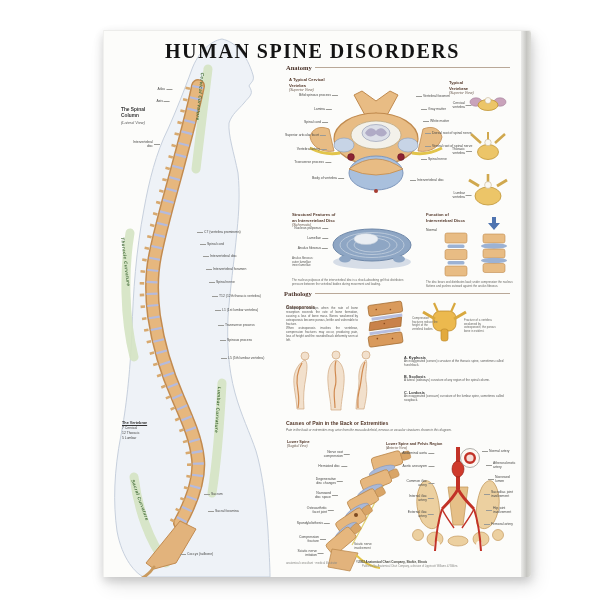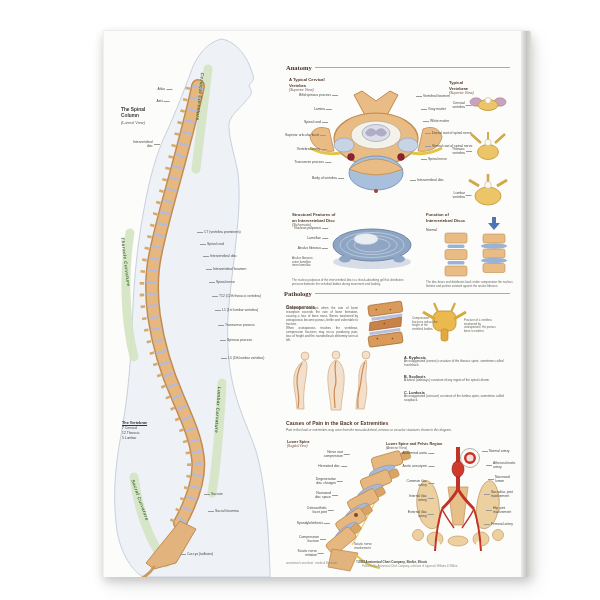--- a/index.html
+++ b/index.html
@@ -221,20 +221,21 @@
           <path d="M354,416 L354,458" stroke="#c23227" stroke-width="4"></path>
           <ellipse cx="354" cy="438" rx="6" ry="8" fill="#cf3a2c" stroke="#8e1d14" stroke-width="0.6"></ellipse>
           <path d="M354,458 C350,466 344,472 338,478 M354,458 C358,466 364,472 370,478" stroke="#c23227" stroke-width="2.8" fill="none"></path>
           <path d="M338,478 C334,490 332,504 331,520 M370,478 C374,490 376,504 377,520" stroke="#c23227" stroke-width="2" fill="none"></path>
           <path d="M338,478 C342,486 346,491 350,497 M370,478 C366,486 362,491 358,497" stroke="#c23227" stroke-width="1.5" fill="none"></path>
           <circle cx="366" cy="427" r="9.5" fill="#fdf8f3" stroke="#9a9a96" stroke-width="0.8"></circle>
           <circle cx="366" cy="427" r="4.8" fill="#f6ded8" stroke="#c23227" stroke-width="2.4"></circle>
         </g>
       </svg>
 
+      <div class="ptitle">HUMAN SPINE DISORDERS</div>
 
       <div class="spinal-label">
         <span>The Spinal
 Column</span>
         <span class="vi">(Lateral View)</span>
       </div>
       <span class="curv" style="left:101px;top:42px;transform:rotate(96deg)">Cervical Curvature</span>
       <span class="curv" style="left:21px;top:206px;transform:rotate(83deg)">Thoracic Curvature</span>
       <span class="curv" style="left:118px;top:356px;transform:rotate(94deg)">Lumbar Curvature</span>
       <span class="curv" style="left:31px;top:448px;transform:rotate(70deg)">Sacral Curvature</span>

